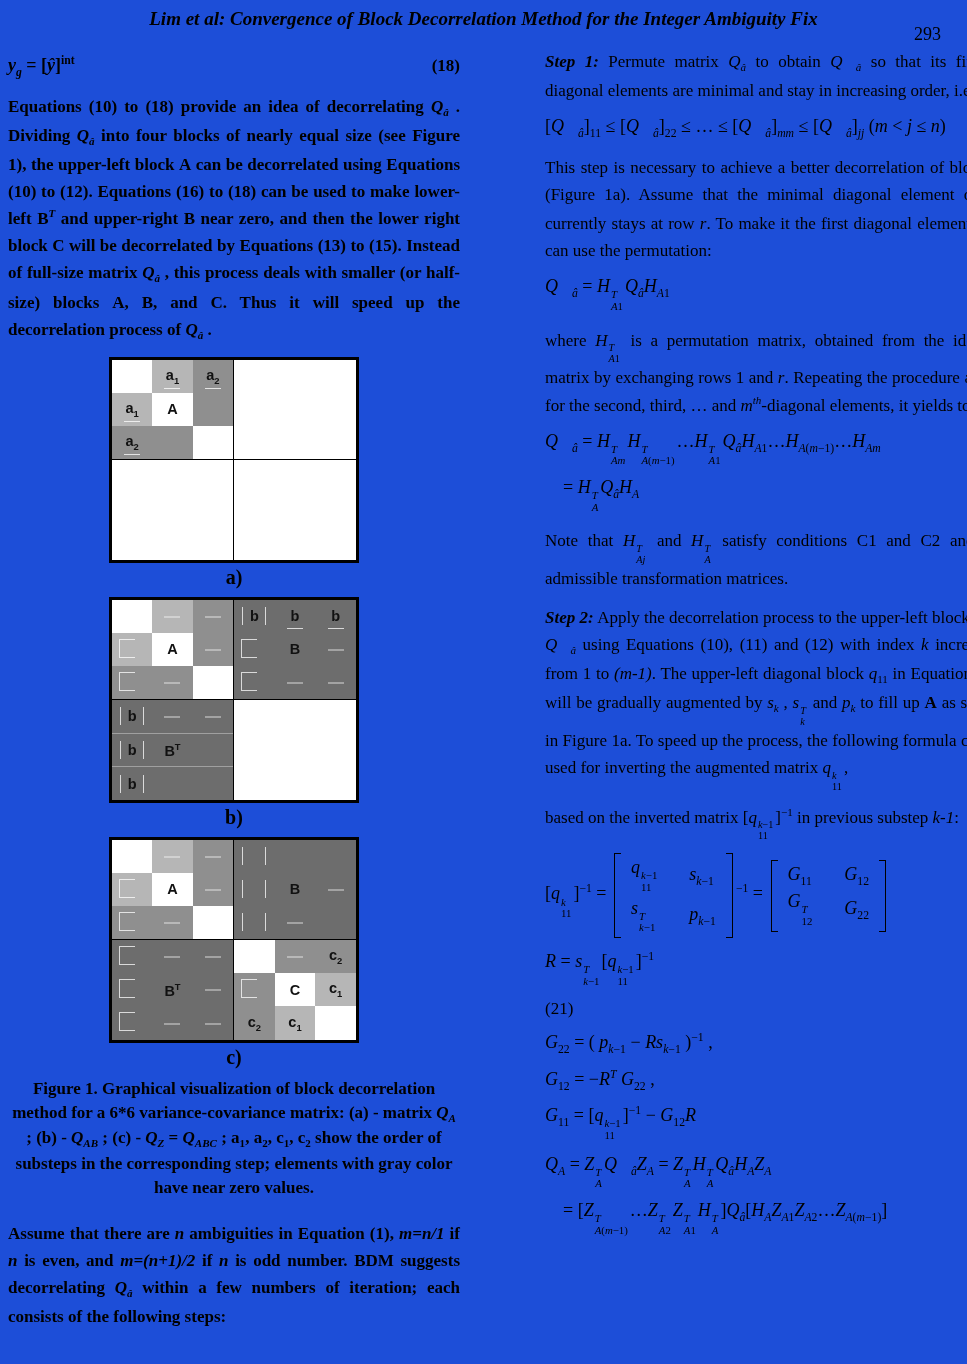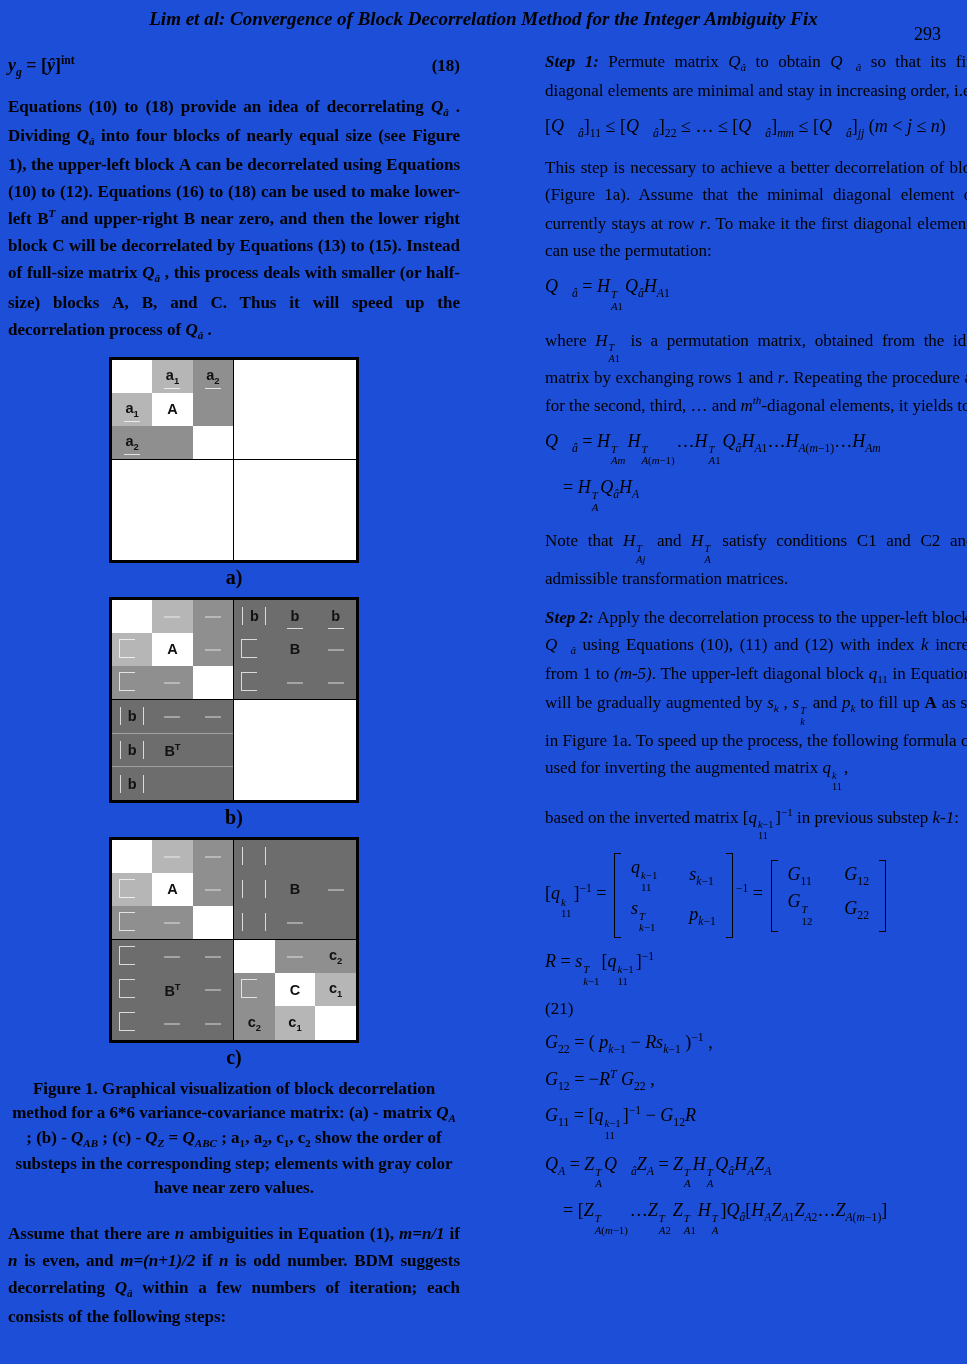--- a/index.html
+++ b/index.html
@@ -352,21 +352,21 @@
     </div>
 
     <p class="body">Note that <i>H</i><span class="ss">
           <span><i>T</i></span>
           <span><i>Aj</i></span>
         </span> and <i>H</i><span class="ss">
           <span><i>T</i></span>
           <span><i>A</i></span>
         </span> satisfy conditions C1 and C2 and are admissible transformation matrices.</p>
 
-    <p class="body"><b><i>Step 2:</i></b> Apply the decorrelation process to the upper-left block <b>A</b> of <i>Q⃗</i><sub><i>â</i></sub> using Equations (10), (11) and (12) with index <i>k</i> increasing from 1 to <i>(m-5)</i>. The upper-left diagonal block <i>q</i><sub>11</sub> in Equation (10) will be gradually augmented by <i>s</i><sub><i>k</i></sub> , <i>s</i><span class="ss">
+    <p class="body"><b><i>Step 2:</i></b> Apply the decorrelation process to the upper-left block <b>A</b> of <i>Q⃗</i><sub><i>â</i></sub> using Equations (10), (11) and (12) with index <i>k</i> increasing from 1 to <i>(m-1)</i>. The upper-left diagonal block <i>q</i><sub>11</sub> in Equation (10) will be gradually augmented by <i>s</i><sub><i>k</i></sub> , <i>s</i><span class="ss">
           <span><i>T</i></span>
           <span><i>k</i></span>
         </span> and <i>p</i><sub><i>k</i></sub> to fill up <b>A</b> as shown in Figure 1a. To speed up the process, the following formula can be used for inverting the augmented matrix <i>q</i><span class="ss">
           <span><i>k</i></span>
           <span>11</span>
         </span>,</p>
 
     <p class="body">based on the inverted matrix [<i>q</i><span class="ss">
           <span><i>k</i>−1</span>
           <span>11</span>

